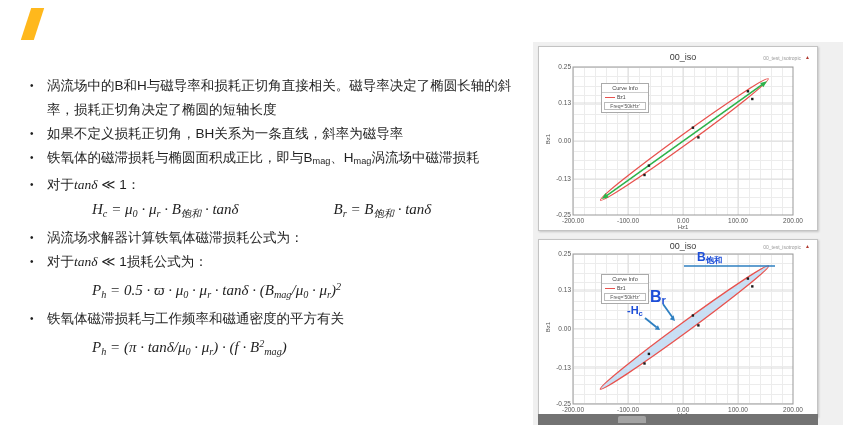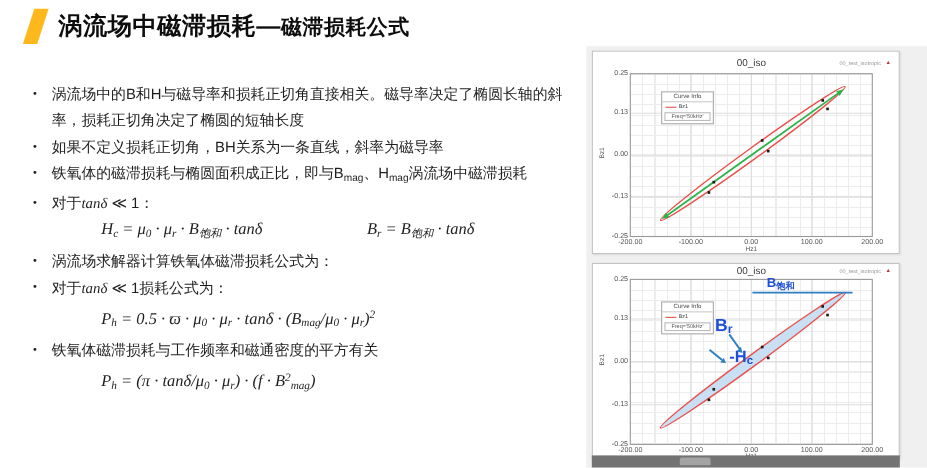--- a/index.html
+++ b/index.html
@@ -45,31 +45,30 @@
   .lg-h{font-size:5.5px;color:#444;text-align:center;border-bottom:1px solid #ccc;padding:1px 0;}
   .lg-row{display:flex;align-items:center;gap:2px;padding:1px 3px;}
   .lg-line{width:10px;height:0;border-top:1.5px solid #e8524e;}
   .lg-series{font-size:5px;color:#444;}
   .lg-note{margin:1px 2px 2px 2px;border:1px solid #bbb;font-size:5px;color:#555;text-align:center;}
 
   .ann{position:absolute;font-weight:bold;color:#1d4ed8;white-space:nowrap;}
   .ann .ann-sub{font-size:70%;vertical-align:-2px;}
   .ann-bsat{left:158px;top:10px;font-size:12px;}
   .ann-br{left:111px;top:48px;font-size:16px;}
-  .ann-hc{left:88px;top:76px;font-size:15px;padding-left:36px;}
+  .ann-hc{left:88px;top:64px;font-size:11px;}
 
   .bottom-bar{position:absolute;left:5px;top:372px;width:280px;height:11px;background:#737373;}
   .bar-notch{position:absolute;left:80px;top:2px;width:28px;height:7px;background:#a3a3a3;border-radius:2px 2px 0 0;}
 </style>
 </head>
 <body>
 
 <div class="title-row">
   <div class="accent-slash"></div>
-  <div class="page-title"><span>涡流场中磁滞损耗—</span><span class="t-sub">磁滞损耗公式</span></div>
 </div>
 
 <div class="content">
   <div class="line bullet"><span class="seg-n">涡流场中的B和H与磁导率和损耗正切角直接相关。磁导率决定了椭圆长轴的斜率，损耗正切角决定了椭圆的短轴长度</span></div>
   <div class="line bullet"><span class="seg-n">如果不定义损耗正切角，BH关系为一条直线，斜率为磁导率</span></div>
   <div class="line bullet"><span class="seg-n">铁氧体的磁滞损耗与椭圆面积成正比，即与B</span><span class="seg-s">mag</span><span class="seg-n">、H</span><span class="seg-s">mag</span><span class="seg-n">涡流场中磁滞损耗</span></div>
   <div class="line bullet"><span class="seg-n">对于</span><span class="seg-f">tanδ</span><span class="seg-n"> ≪ 1：</span></div>
   <div class="line formula"><span class="seg-n">H</span><span class="seg-s">c</span><span class="seg-n"> = μ</span><span class="seg-s">0</span><span class="seg-n"> · μ</span><span class="seg-s">r</span><span class="seg-n"> · B</span><span class="seg-s">饱和</span><span class="seg-n"> · tanδ</span><span class="seg-g"></span><span class="seg-n">B</span><span class="seg-s">r</span><span class="seg-n"> = B</span><span class="seg-s">饱和</span><span class="seg-n"> · tanδ</span></div>
   <div class="line bullet"><span class="seg-n">涡流场求解器计算铁氧体磁滞损耗公式为：</span></div>
   <div class="line bullet"><span class="seg-n">对于</span><span class="seg-f">tanδ</span><span class="seg-n"> ≪ 1损耗公式为：</span></div>

